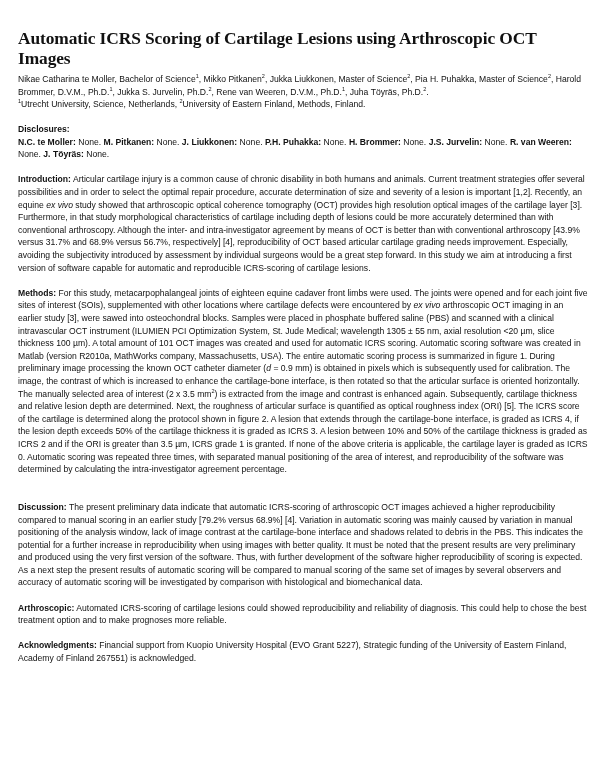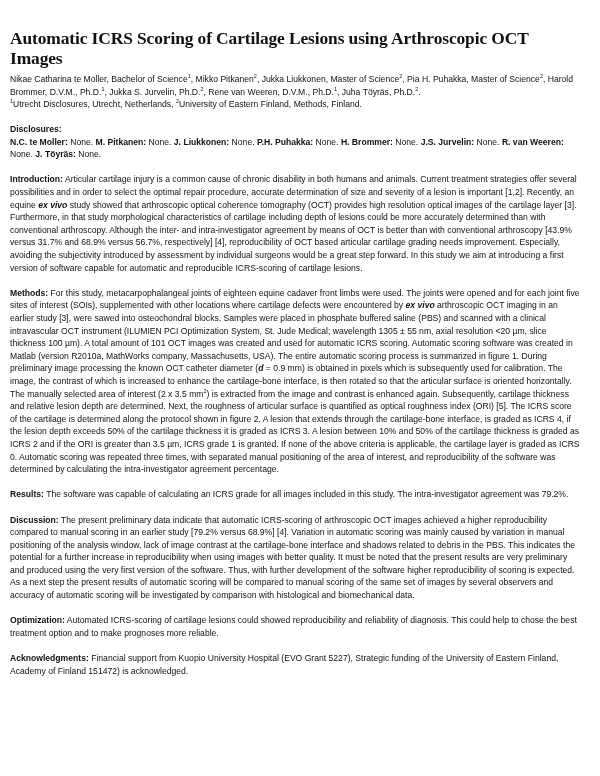--- a/index.html
+++ b/index.html
@@ -1,63 +1,62 @@
 <!DOCTYPE html>
 <html><head>
 <meta charset="utf-8">
 <style>
   html, body { margin: 0; padding: 0; background: #ffffff; }
   body { width: 600px; height: 776px; overflow: hidden; position: relative; }
   .page {
-    position: absolute; left: 10px; top: 28px; width: 570px;
+    position: absolute; left: 18px; top: 28px; width: 570px;
     font-family: "Liberation Sans", sans-serif; color: #111;
   }
   .title {
     font-family: "Liberation Serif", serif; font-weight: bold;
     font-size: 17.4px; line-height: 20px; margin: 0 0 5px 0; letter-spacing: -0.1px;
   }
   .authors, .affil { font-size: 8.6px; line-height: 12.5px; margin: 0; }
   .sec { font-size: 8.6px; line-height: 12.6px; margin: 0; }
   .gap { height: 12.6px; }
   .b { font-weight: bold; }
-  .i { font-style: italic; font-weight: bold; }
+  .i { font-style: italic; }
   sup { font-size: 5.5px; line-height: 0; vertical-align: 4px; }
 </style>
 </head>
 <body>
 
 <div class="page">
   <h1 class="title">Automatic ICRS Scoring of Cartilage Lesions using Arthroscopic OCT Images</h1>
 
   <p class="authors">
     <span><span>Nikae Catharina te Moller, Bachelor of Science</span><sup>1</sup><span>, </span></span><span><span>Mikko Pitkanen</span><sup>2</sup><span>, </span></span><span><span>Jukka Liukkonen, Master of Science</span><sup>2</sup><span>, </span></span><span><span>Pia H. Puhakka, Master of Science</span><sup>2</sup><span>, </span></span><span><span>Harold Brommer, D.V.M., Ph.D.</span><sup>1</sup><span>, </span></span><span><span>Jukka S. Jurvelin, Ph.D.</span><sup>2</sup><span>, </span></span><span><span>Rene van Weeren, D.V.M., Ph.D.</span><sup>1</sup><span>, </span></span><span><span>Juha Töyräs, Ph.D.</span><sup>2</sup><span>.</span></span>
   </p>
-  <p class="affil"><sup>1</sup><span>Utrecht Disclosures, Utrecht, Netherlands, </span><sup>2</sup><span>University of Eastern Finland, Methods, Finland.</span></p>
+  <p class="affil"><sup>1</sup><span>Utrecht University, Science, Netherlands, </span><sup>2</sup><span>University of Eastern Finland, Methods, Finland.</span></p>
 
   <div class="gap"></div>
 
   <p class="sec"><span class="b">Disclosures:</span></p>
   <p class="sec"><span class="b">N.C. te Moller:</span><span> None. </span><span class="b">M. Pitkanen:</span><span> None. </span><span class="b">J. Liukkonen:</span><span> None. </span><span class="b">P.H. Puhakka:</span><span> None. </span><span class="b">H. Brommer:</span><span> None. </span><span class="b">J.S. Jurvelin:</span><span> None. </span><span class="b">R. van Weeren:</span><span> None. </span><span class="b">J. Töyräs:</span><span> None.</span></p>
 
   <div class="gap"></div>
 
   <p class="sec"><span class="b">Introduction:</span><span> Articular cartilage injury is a common cause of chronic disability in both humans and animals. Current treatment strategies offer several possibilities and in order to select the optimal repair procedure, accurate determination of size and severity of a lesion is important [1,2]. Recently, an equine </span><span class="i">ex vivo</span><span> study showed that arthroscopic optical coherence tomography (OCT) provides high resolution optical images of the cartilage layer [3]. Furthermore, in that study morphological characteristics of cartilage including depth of lesions could be more accurately determined than with conventional arthroscopy. Although the inter- and intra-investigator agreement by means of OCT is better than with conventional arthroscopy [43.9% versus 31.7% and 68.9% versus 56.7%, respectively] [4], reproducibility of OCT based articular cartilage grading needs improvement. Especially, avoiding the subjectivity introduced by assessment by individual surgeons would be a great step forward. In this study we aim at introducing a first version of software capable for automatic and reproducible ICRS-scoring of cartilage lesions.</span></p>
 
   <div class="gap"></div>
 
   <p class="sec"><span class="b">Methods:</span><span> For this study, metacarpophalangeal joints of eighteen equine cadaver front limbs were used. The joints were opened and for each joint five sites of interest (SOIs), supplemented with other locations where cartilage defects were encountered by </span><span class="i">ex vivo</span><span> arthroscopic OCT imaging in an earlier study [3], were sawed into osteochondral blocks. Samples were placed in phosphate buffered saline (PBS) and scanned with a clinical intravascular OCT instrument (ILUMIEN PCI Optimization System, St. Jude Medical; wavelength 1305 ± 55 nm, axial resolution &lt;20 µm, slice thickness 100 µm). A total amount of 101 OCT images was created and used for automatic ICRS scoring. Automatic scoring software was created in Matlab (version R2010a, MathWorks company, Massachusetts, USA). The entire automatic scoring process is summarized in figure 1. During preliminary image processing the known OCT catheter diameter (</span><span class="i">d</span><span> = 0.9 mm) is obtained in pixels which is subsequently used for calibration. The image, the contrast of which is increased to enhance the cartilage-bone interface, is then rotated so that the articular surface is oriented horizontally. The manually selected area of interest (2 x 3.5 mm</span><sup>2</sup><span>) is extracted from the image and contrast is enhanced again. Subsequently, cartilage thickness and relative lesion depth are determined. Next, the roughness of articular surface is quantified as optical roughness index (ORI) [5]. The ICRS score of the cartilage is determined along the protocol shown in figure 2. A lesion that extends through the cartilage-bone interface, is graded as ICRS 4, if the lesion depth exceeds 50% of the cartilage thickness it is graded as ICRS 3. A lesion between 10% and 50% of the cartilage thickness is graded as ICRS 2 and if the ORI is greater than 3.5 µm, ICRS grade 1 is granted. If none of the above criteria is applicable, the cartilage layer is graded as ICRS 0. Automatic scoring was repeated three times, with separated manual positioning of the area of interest, and reproducibility of the software was determined by calculating the intra-investigator agreement percentage.</span></p>
 
   <div class="gap"></div>
 
-  <p class="sec"><span class="b">Results:</span><span> The software was capable of calculating an ICRS grade for all images included in this study. The intra-investigator agreement was 79.2%.</span></p>
 
   <div class="gap"></div>
 
   <p class="sec"><span class="b">Discussion:</span><span> The present preliminary data indicate that automatic ICRS-scoring of arthroscopic OCT images achieved a higher reproducibility compared to manual scoring in an earlier study [79.2% versus 68.9%] [4]. Variation in automatic scoring was mainly caused by variation in manual positioning of the analysis window, lack of image contrast at the cartilage-bone interface and shadows related to debris in the PBS. This indicates the potential for a further increase in reproducibility when using images with better quality. It must be noted that the present results are very preliminary and produced using the very first version of the software. Thus, with further development of the software higher reproducibility of scoring is expected. As a next step the present results of automatic scoring will be compared to manual scoring of the same set of images by several observers and accuracy of automatic scoring will be investigated by comparison with histological and biomechanical data.</span></p>
 
   <div class="gap"></div>
 
-  <p class="sec"><span class="b">Optimization:</span><span> Automated ICRS-scoring of cartilage lesions could showed reproducibility and reliability of diagnosis. This could help to chose the best treatment option and to make prognoses more reliable.</span></p>
+  <p class="sec"><span class="b">Arthroscopic:</span><span> Automated ICRS-scoring of cartilage lesions could showed reproducibility and reliability of diagnosis. This could help to chose the best treatment option and to make prognoses more reliable.</span></p>
 
   <div class="gap"></div>
 
-  <p class="sec"><span class="b">Acknowledgments:</span><span> Financial support from Kuopio University Hospital (EVO Grant 5227), Strategic funding of the University of Eastern Finland, Academy of Finland 151472) is acknowledged.</span></p>
+  <p class="sec"><span class="b">Acknowledgments:</span><span> Financial support from Kuopio University Hospital (EVO Grant 5227), Strategic funding of the University of Eastern Finland, Academy of Finland 267551) is acknowledged.</span></p>
 </div>
 
 </body></html>

